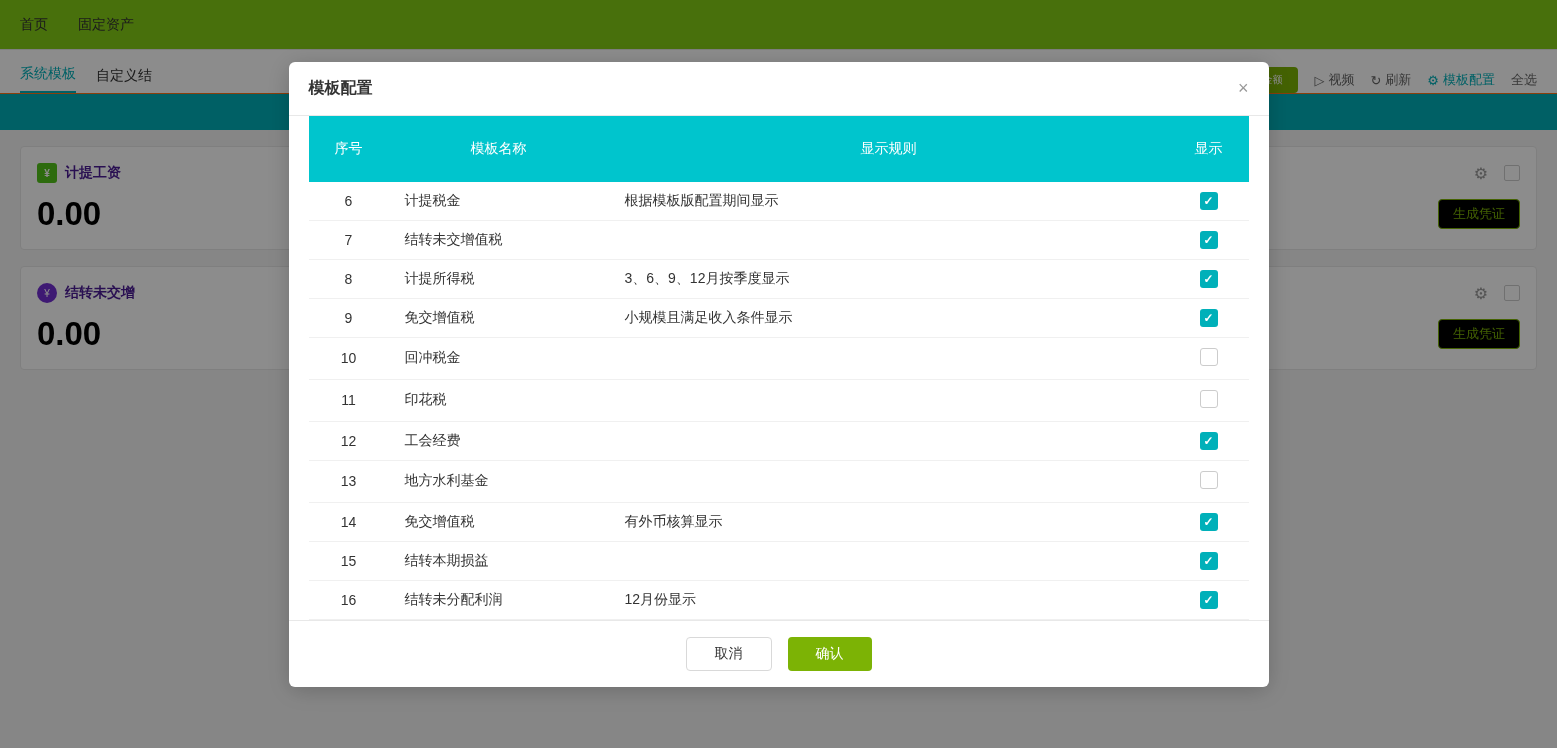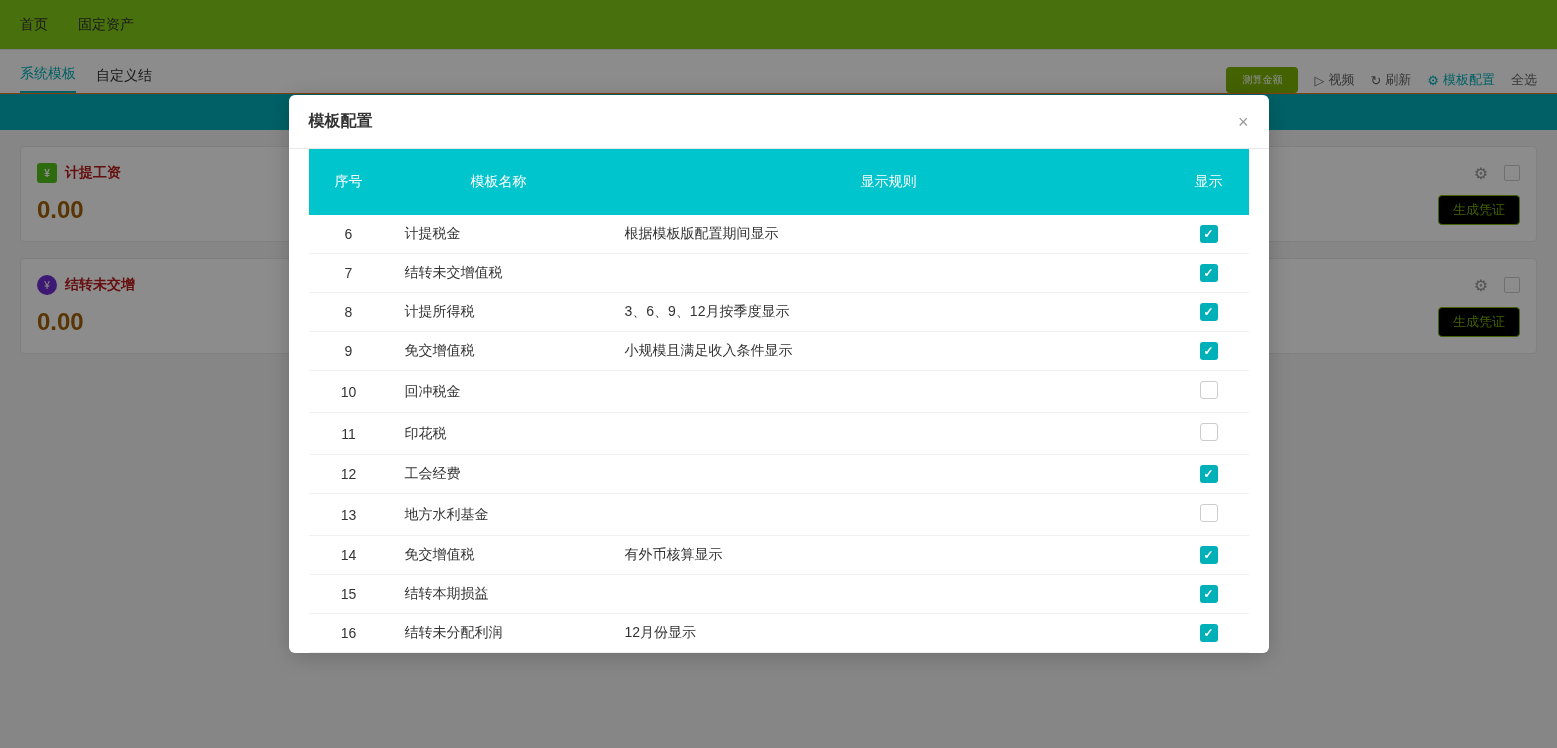--- a/index.html
+++ b/index.html
@@ -135,22 +135,22 @@
       height: 20px;
       background: #52c41a;
       border-radius: 3px;
       display: flex;
       align-items: center;
       justify-content: center;
       color: #fff;
       font-size: 10px;
       font-weight: bold;
     }
-    .card-title { font-weight: bold; font-size: 14px; color: #b91c1c; }
-    .card-amount { font-size: 24px; font-weight: bold; color: #a16207; }
+    .card-title { font-weight: bold; font-size: 14px; color: #4c1d95; }
+    .card-amount { font-size: 33px; font-weight: bold; color: #000000; }
     .card-right { margin-left: auto; display: flex; align-items: center; gap: 16px; }
     .gear-icon { color: #999; cursor: pointer; font-size: 16px; }
     .checkbox-empty {
       width: 16px; height: 16px;
       border: 1px solid #ccc;
       border-radius: 2px;
       cursor: pointer;
     }
     .btn-generate {
       border: 1px solid #7cb305;
@@ -461,15 +461,19 @@
             <tr>
               <td>16</td>
               <td>结转未分配利润</td>
               <td>12月份显示</td>
               <td style="text-align: center;"><div class="cb-checked"></div></td>
             </tr>
           </tbody>
       </table>
     </div>
 
+    <div class="dialog-footer">
+      <button class="btn-cancel">取消</button>
+      <button class="btn-confirm">确认</button>
+    </div>
 
   </div>
 </div>
 
 </body></html>

